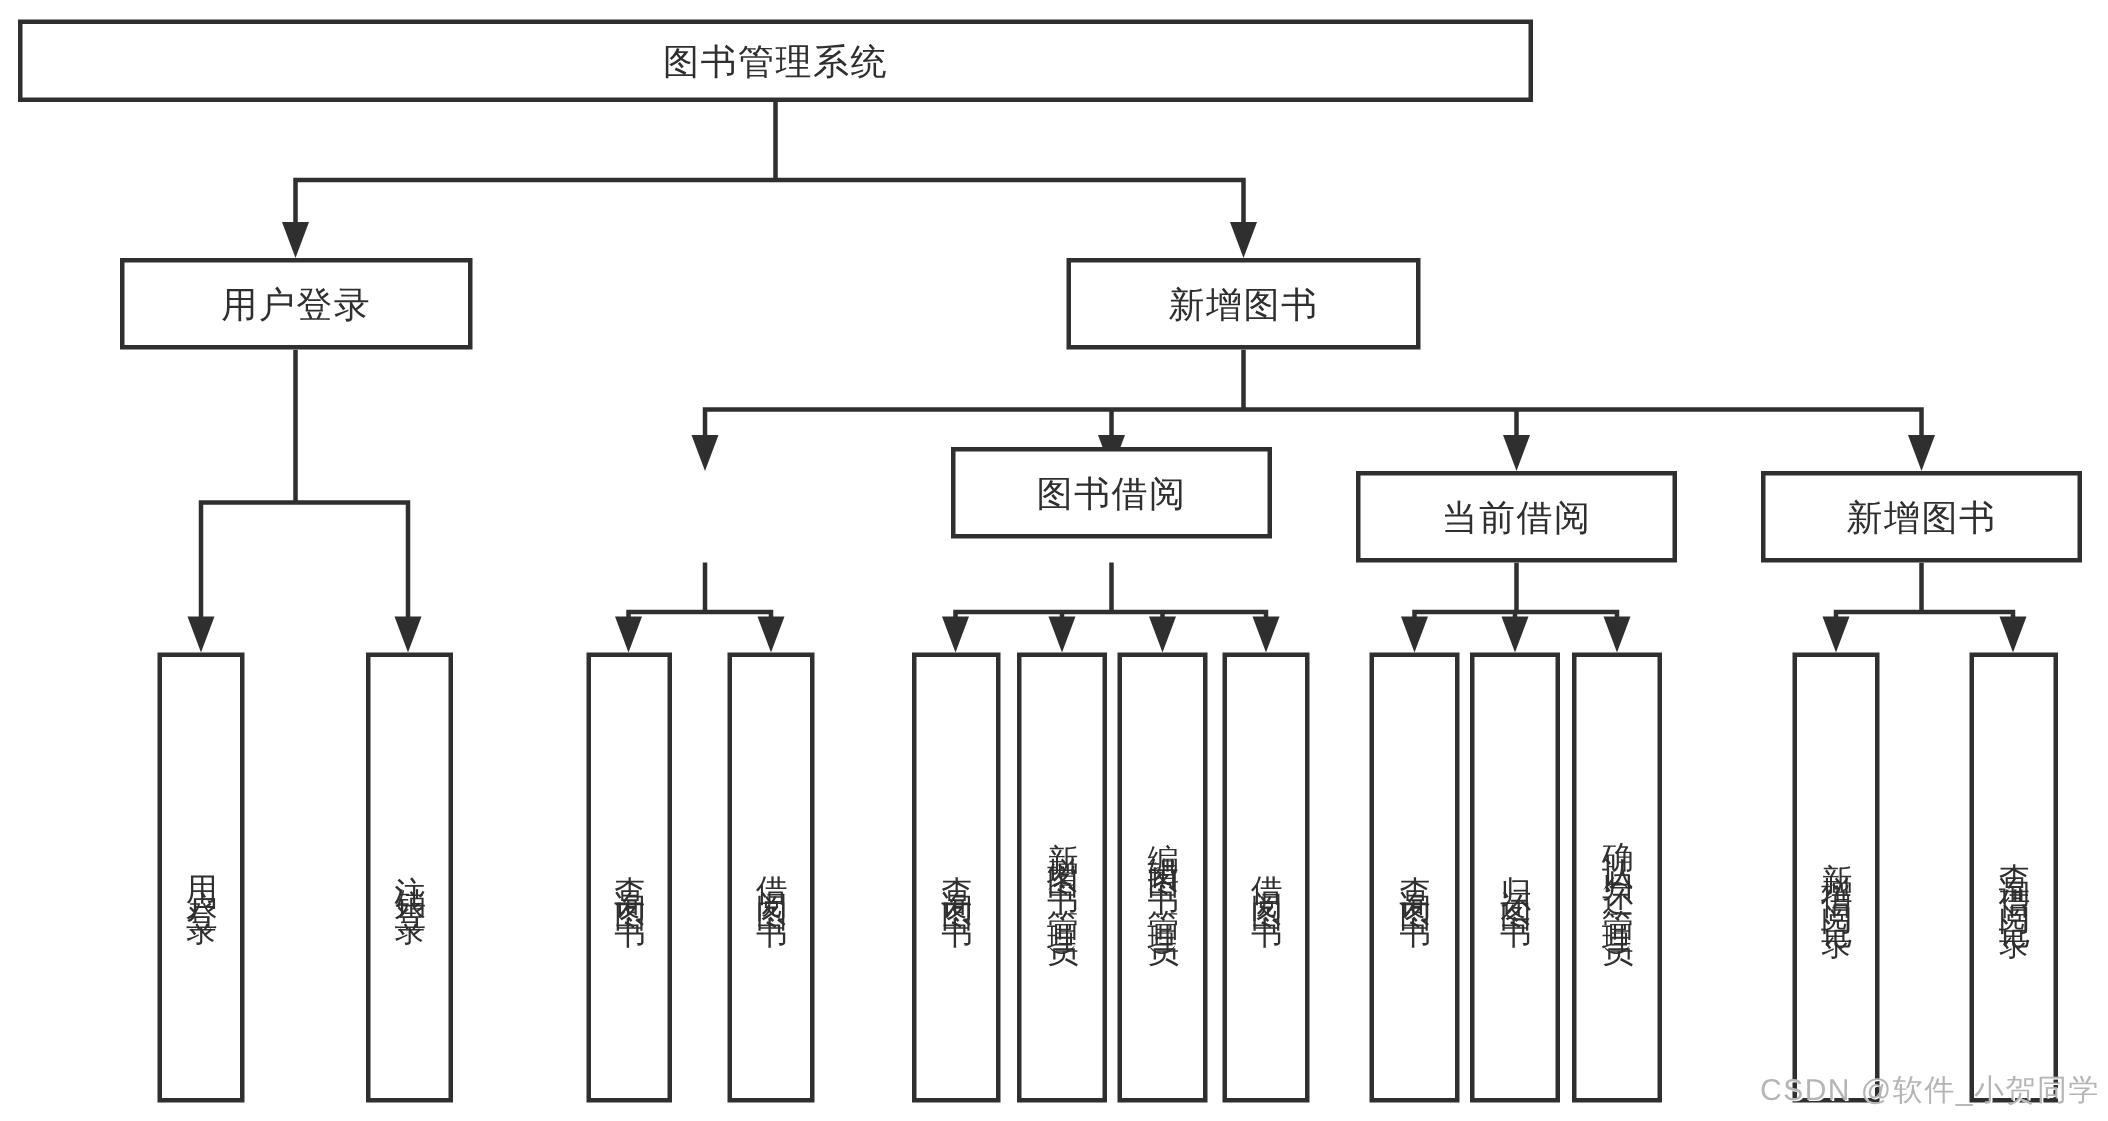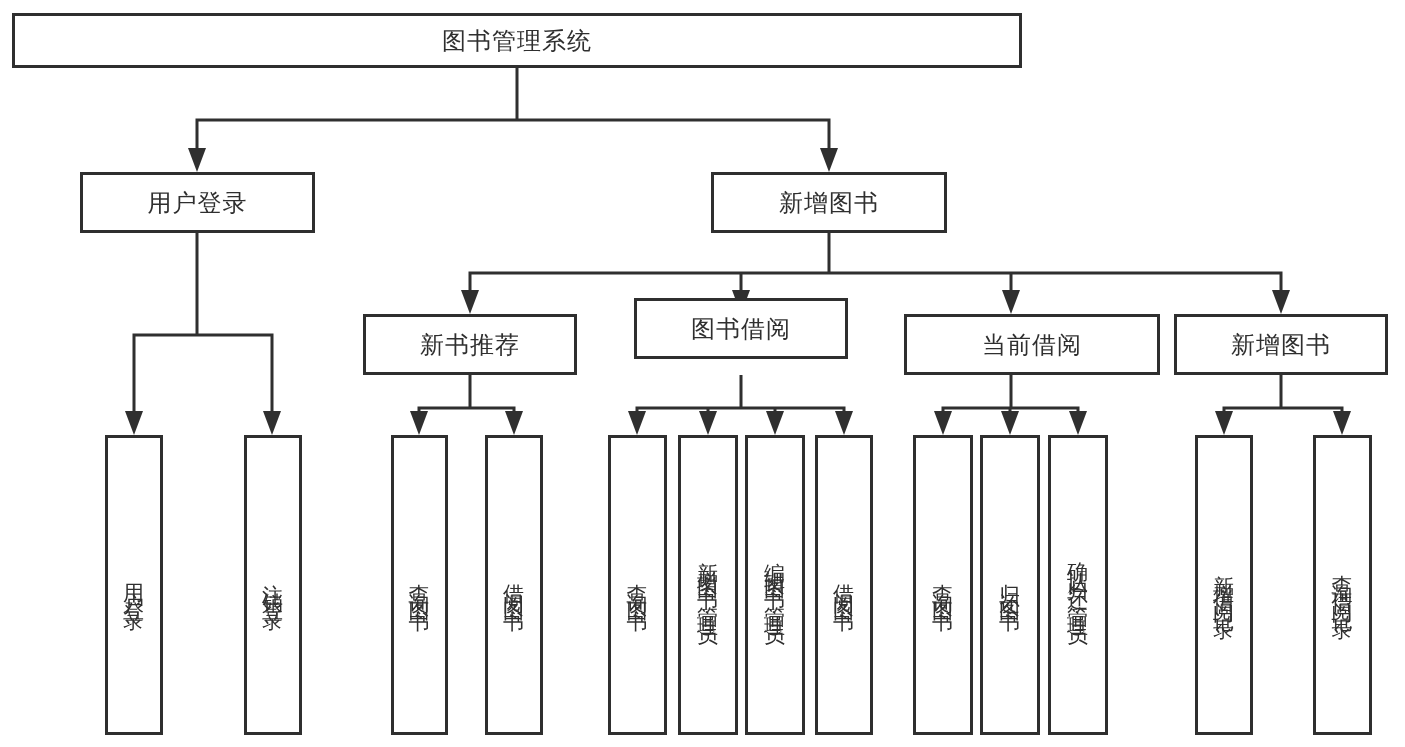--- a/index.html
+++ b/index.html
@@ -91,27 +91,24 @@
     <span>图书管理系统</span>
   </div>
 
   <div class="node hnode" style="left:80px;top:172px;width:235px;height:61px">
     <span>用户登录</span>
   </div>
   <div class="node hnode" style="left:711px;top:172px;width:236px;height:61px">
     <span>新增图书</span>
   </div>
 
-  <div class="node hnode" style="left:363px;top:314px;width:214px;height:61px">
-    <span>新书推荐</span>
-  </div>
   <div class="node hnode" style="left:634px;top:298px;width:214px;height:61px">
     <span>图书借阅</span>
   </div>
-  <div class="node hnode" style="left:904px;top:314px;width:256px;height:61px">
+  <div class="node hnode" style="left:904px;top:314px;width:214px;height:61px">
     <span>当前借阅</span>
   </div>
   <div class="node hnode" style="left:1174px;top:314px;width:214px;height:61px">
     <span>新增图书</span>
   </div>
 
   <div class="node vnode" style="left:105px;top:435px;width:58px;height:300px">
     <span class="vtext">用户登录</span>
   </div>
   <div class="node vnode" style="left:244px;top:435px;width:58px;height:300px">
@@ -148,14 +145,15 @@
     <span class="vtext">确认归还（管理员）</span>
   </div>
 
   <div class="node vnode" style="left:1195px;top:435px;width:58px;height:300px">
     <span class="vtext">新增借阅记录</span>
   </div>
   <div class="node vnode" style="left:1313px;top:435px;width:59px;height:300px">
     <span class="vtext">查询借阅记录</span>
   </div>
 
+  <div class="watermark">CSDN @软件_小贺同学</div>
 
 </div>
 
 </body></html>

